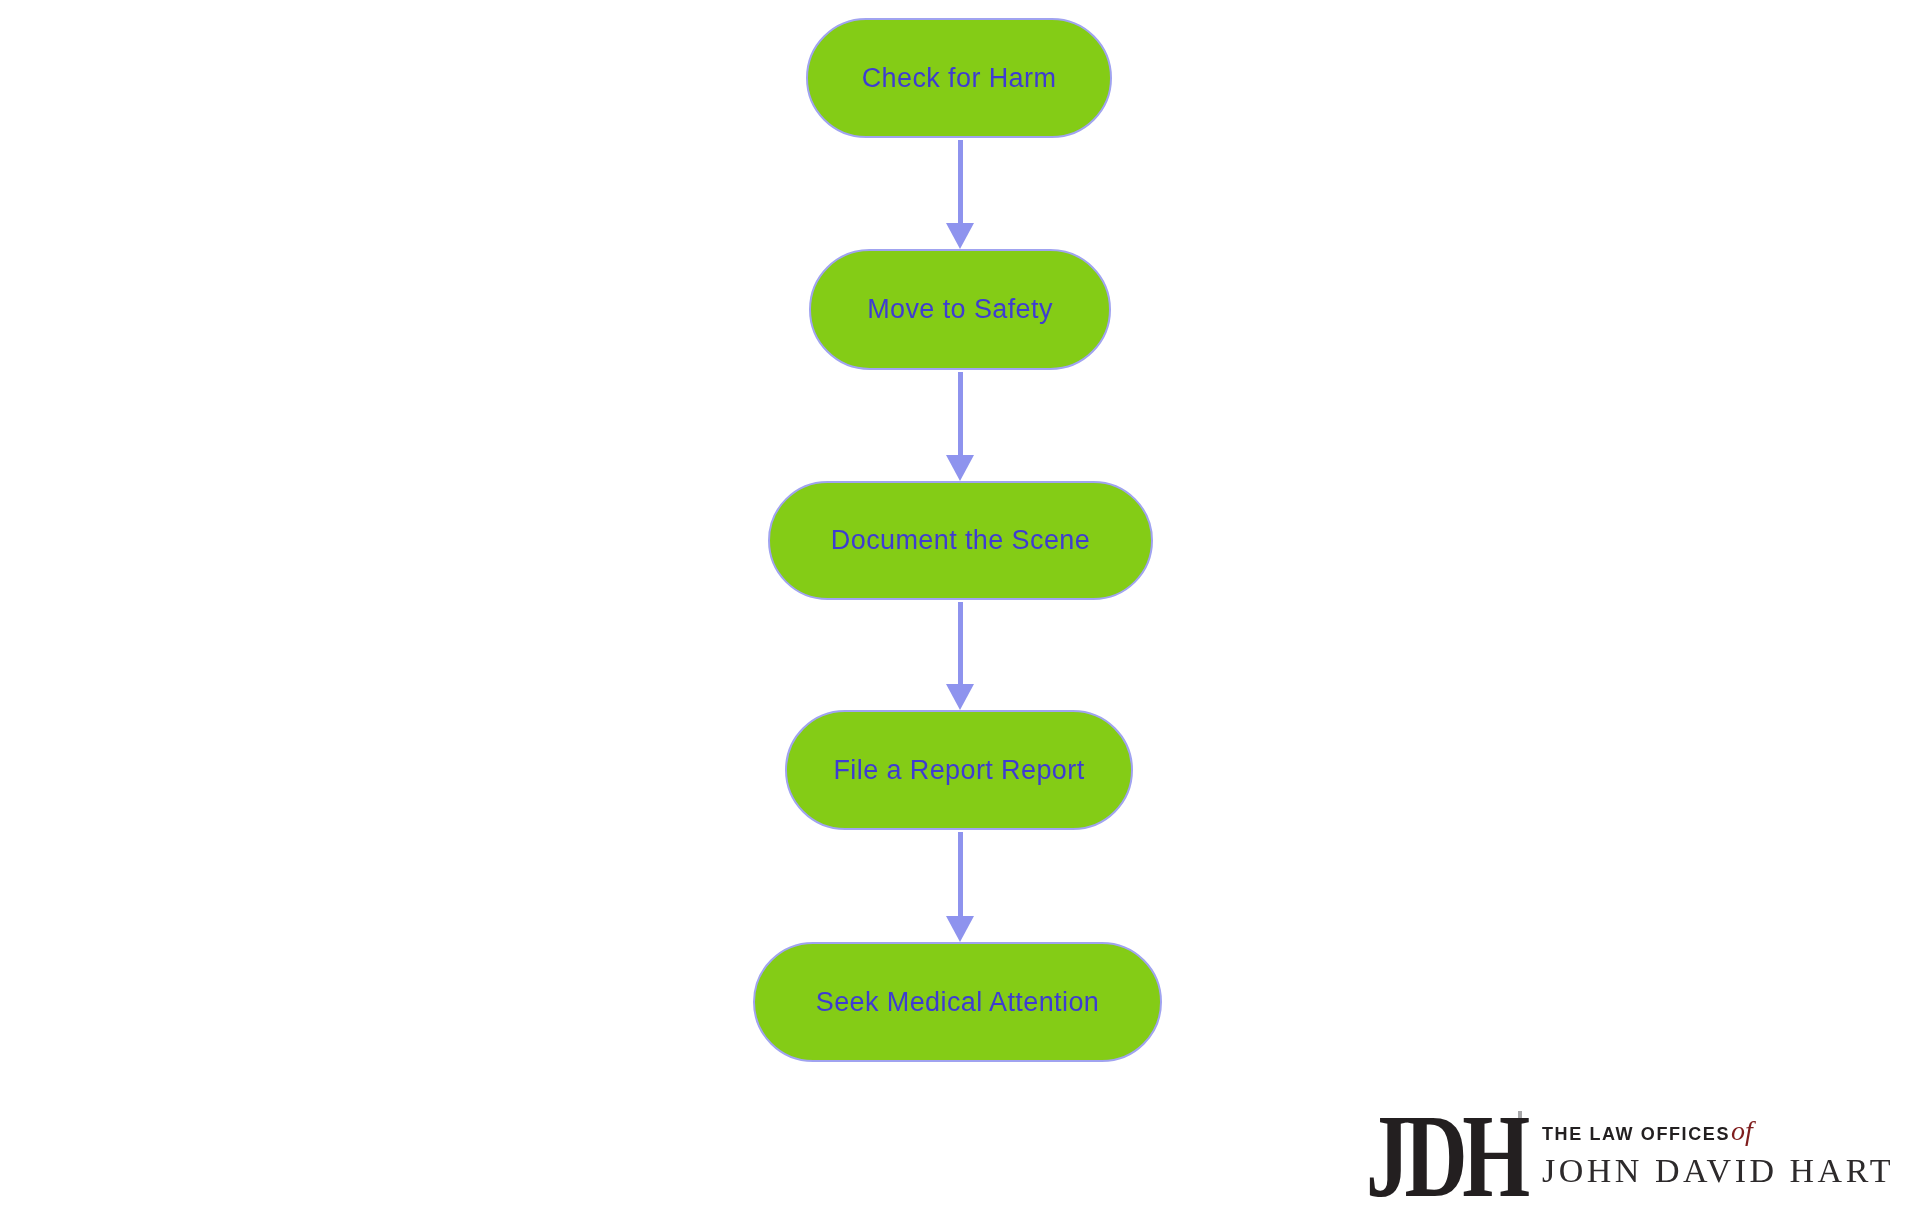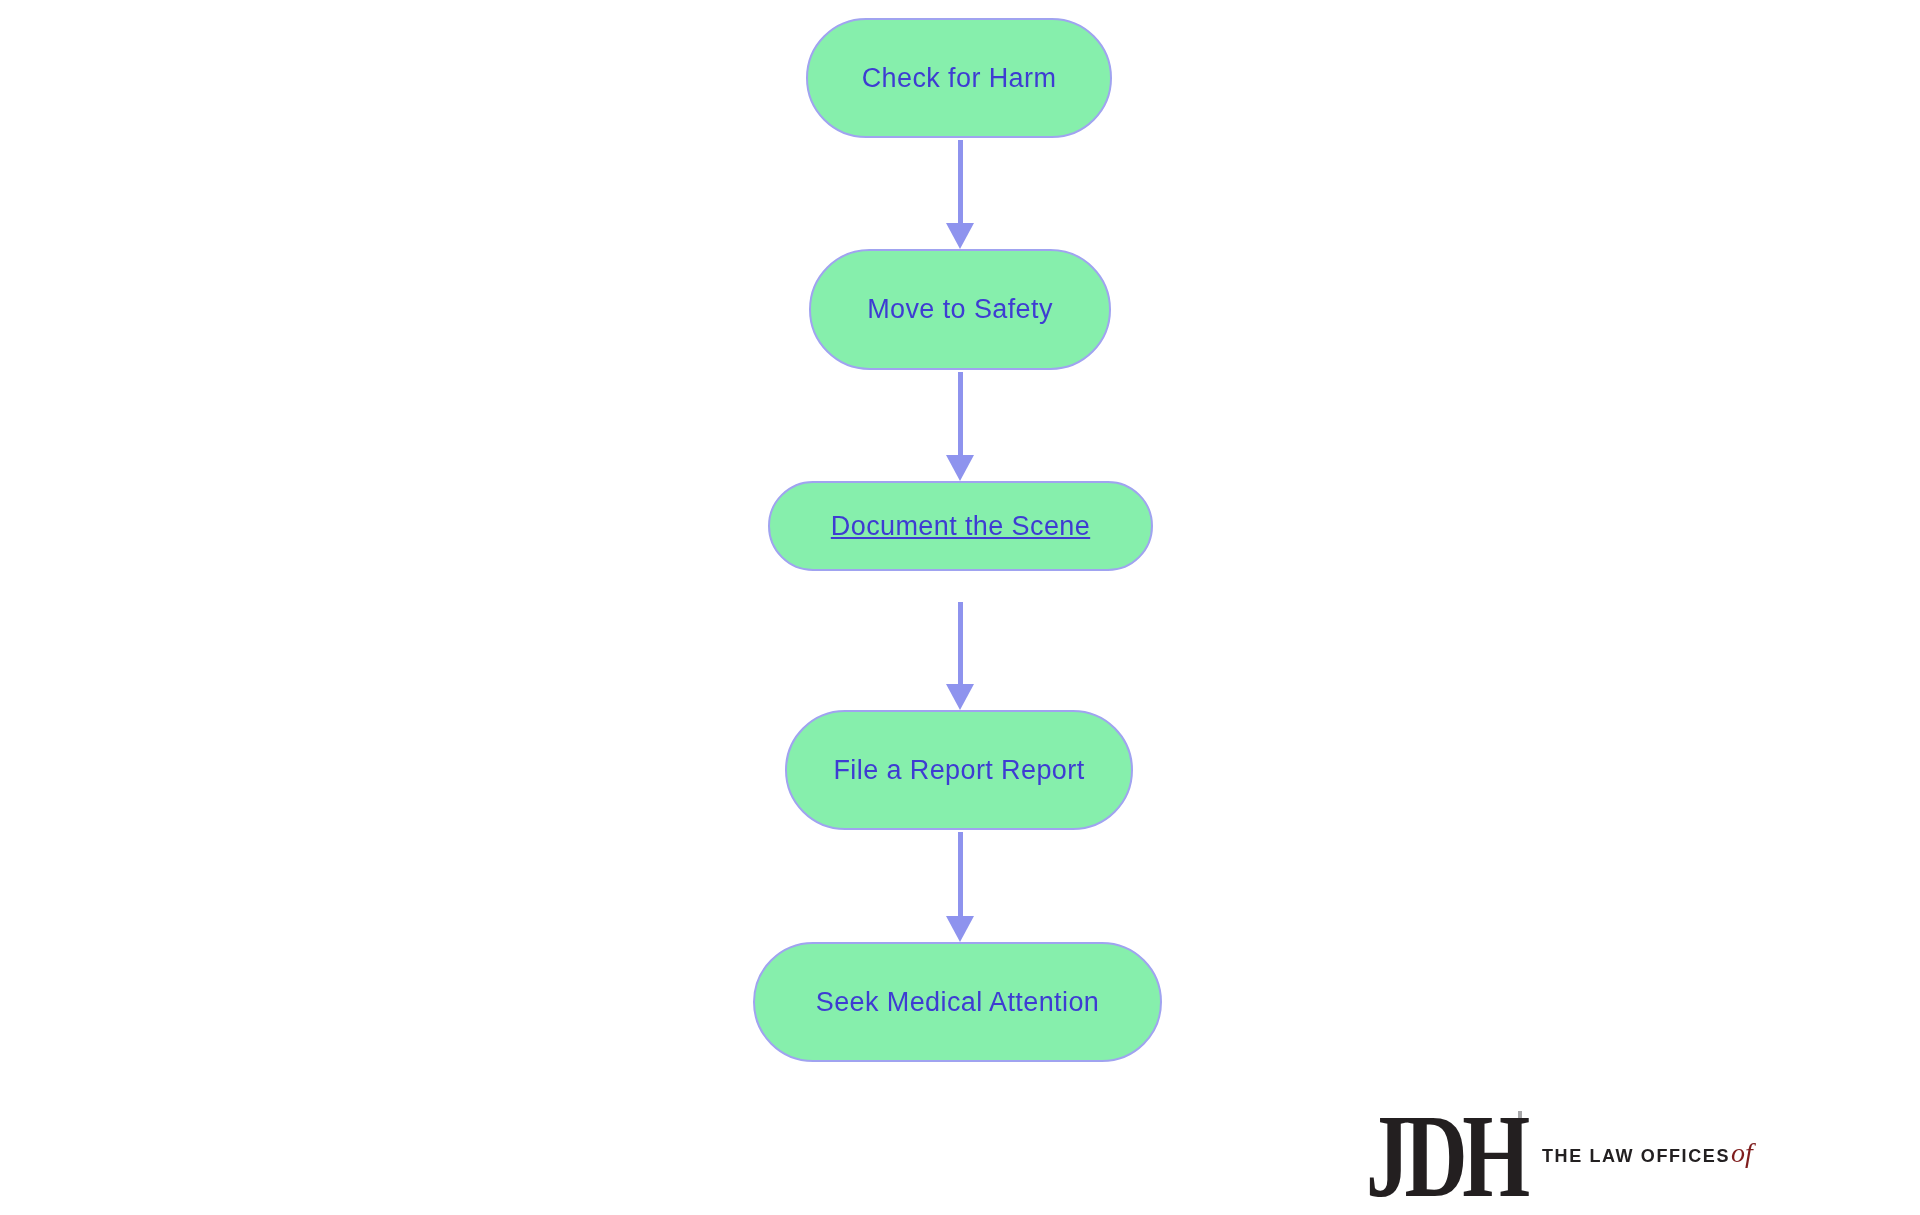--- a/index.html
+++ b/index.html
@@ -7,35 +7,35 @@
   body {
     position: relative;
     background: #ffffff;
     overflow: hidden;
     font-family: "Liberation Sans", sans-serif;
   }
 
   
   .node {
     position: absolute;
-    background: #86efac;
+    background: #84cc16;
     border: 2px solid #a0a3f0;
     border-radius: 62px;
     display: flex;
     align-items: center;
     justify-content: center;
     color: #3e3cd2;
     font-size: 27px;
     font-weight: 500;
     letter-spacing: 0.4px;
     white-space: nowrap;
   }
   .n1 { left: 806px; top:  18px; width: 306px; height: 120px; }
   .n2 { left: 809px; top: 249px; width: 302px; height: 121px; text-align: right; }
-  .n3 { left: 768px; top: 481px; width: 385px; height: 90px; text-decoration: underline; }
+  .n3 { left: 768px; top: 481px; width: 385px; height: 119px; }
   .n4 { left: 785px; top: 710px; width: 348px; height: 120px; }
   .n5 { left: 753px; top: 942px; width: 409px; height: 120px; }
 
   
   .arrow {
     position: absolute;
     left: 946px;
     width: 28px;
     display: flex;
     flex-direction: column;
@@ -158,14 +158,15 @@
 </div>
 
 <div class="logo">
   <div class="monogram">JDH</div>
   <div class="logo-divider"></div>
   <div class="logo-text">
     <div class="tagline">
       <span>THE LAW OFFICES</span>
       <span class="tagline-of">of</span>
     </div>
+    <div class="firm-name">JOHN DAVID HART</div>
   </div>
 </div>
 
 </body></html>

